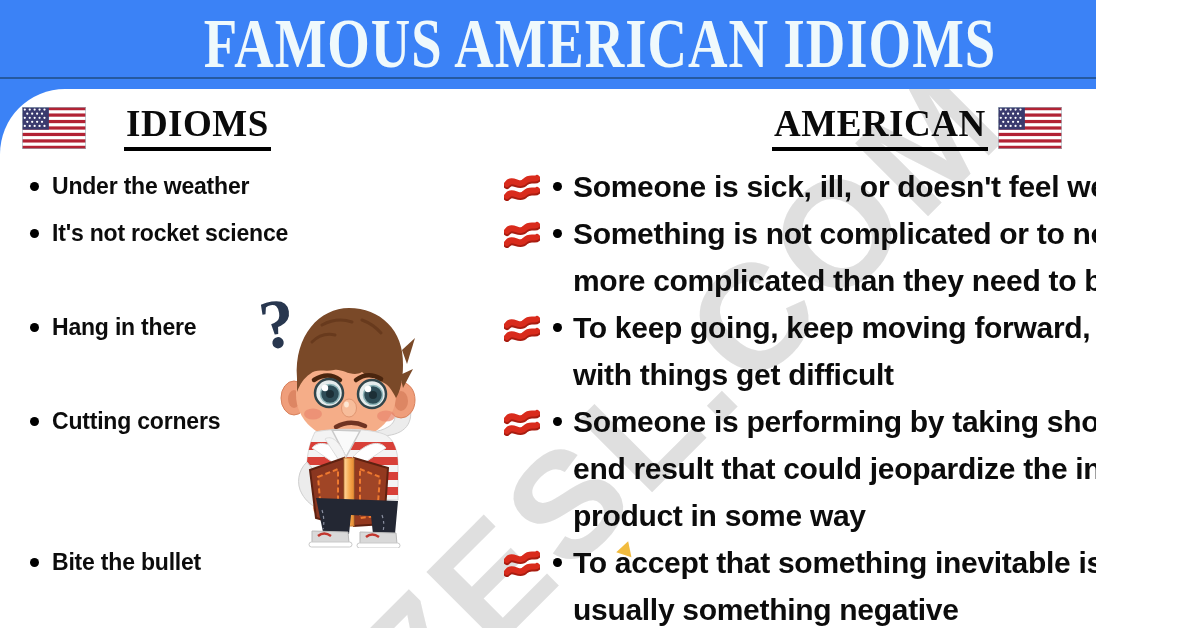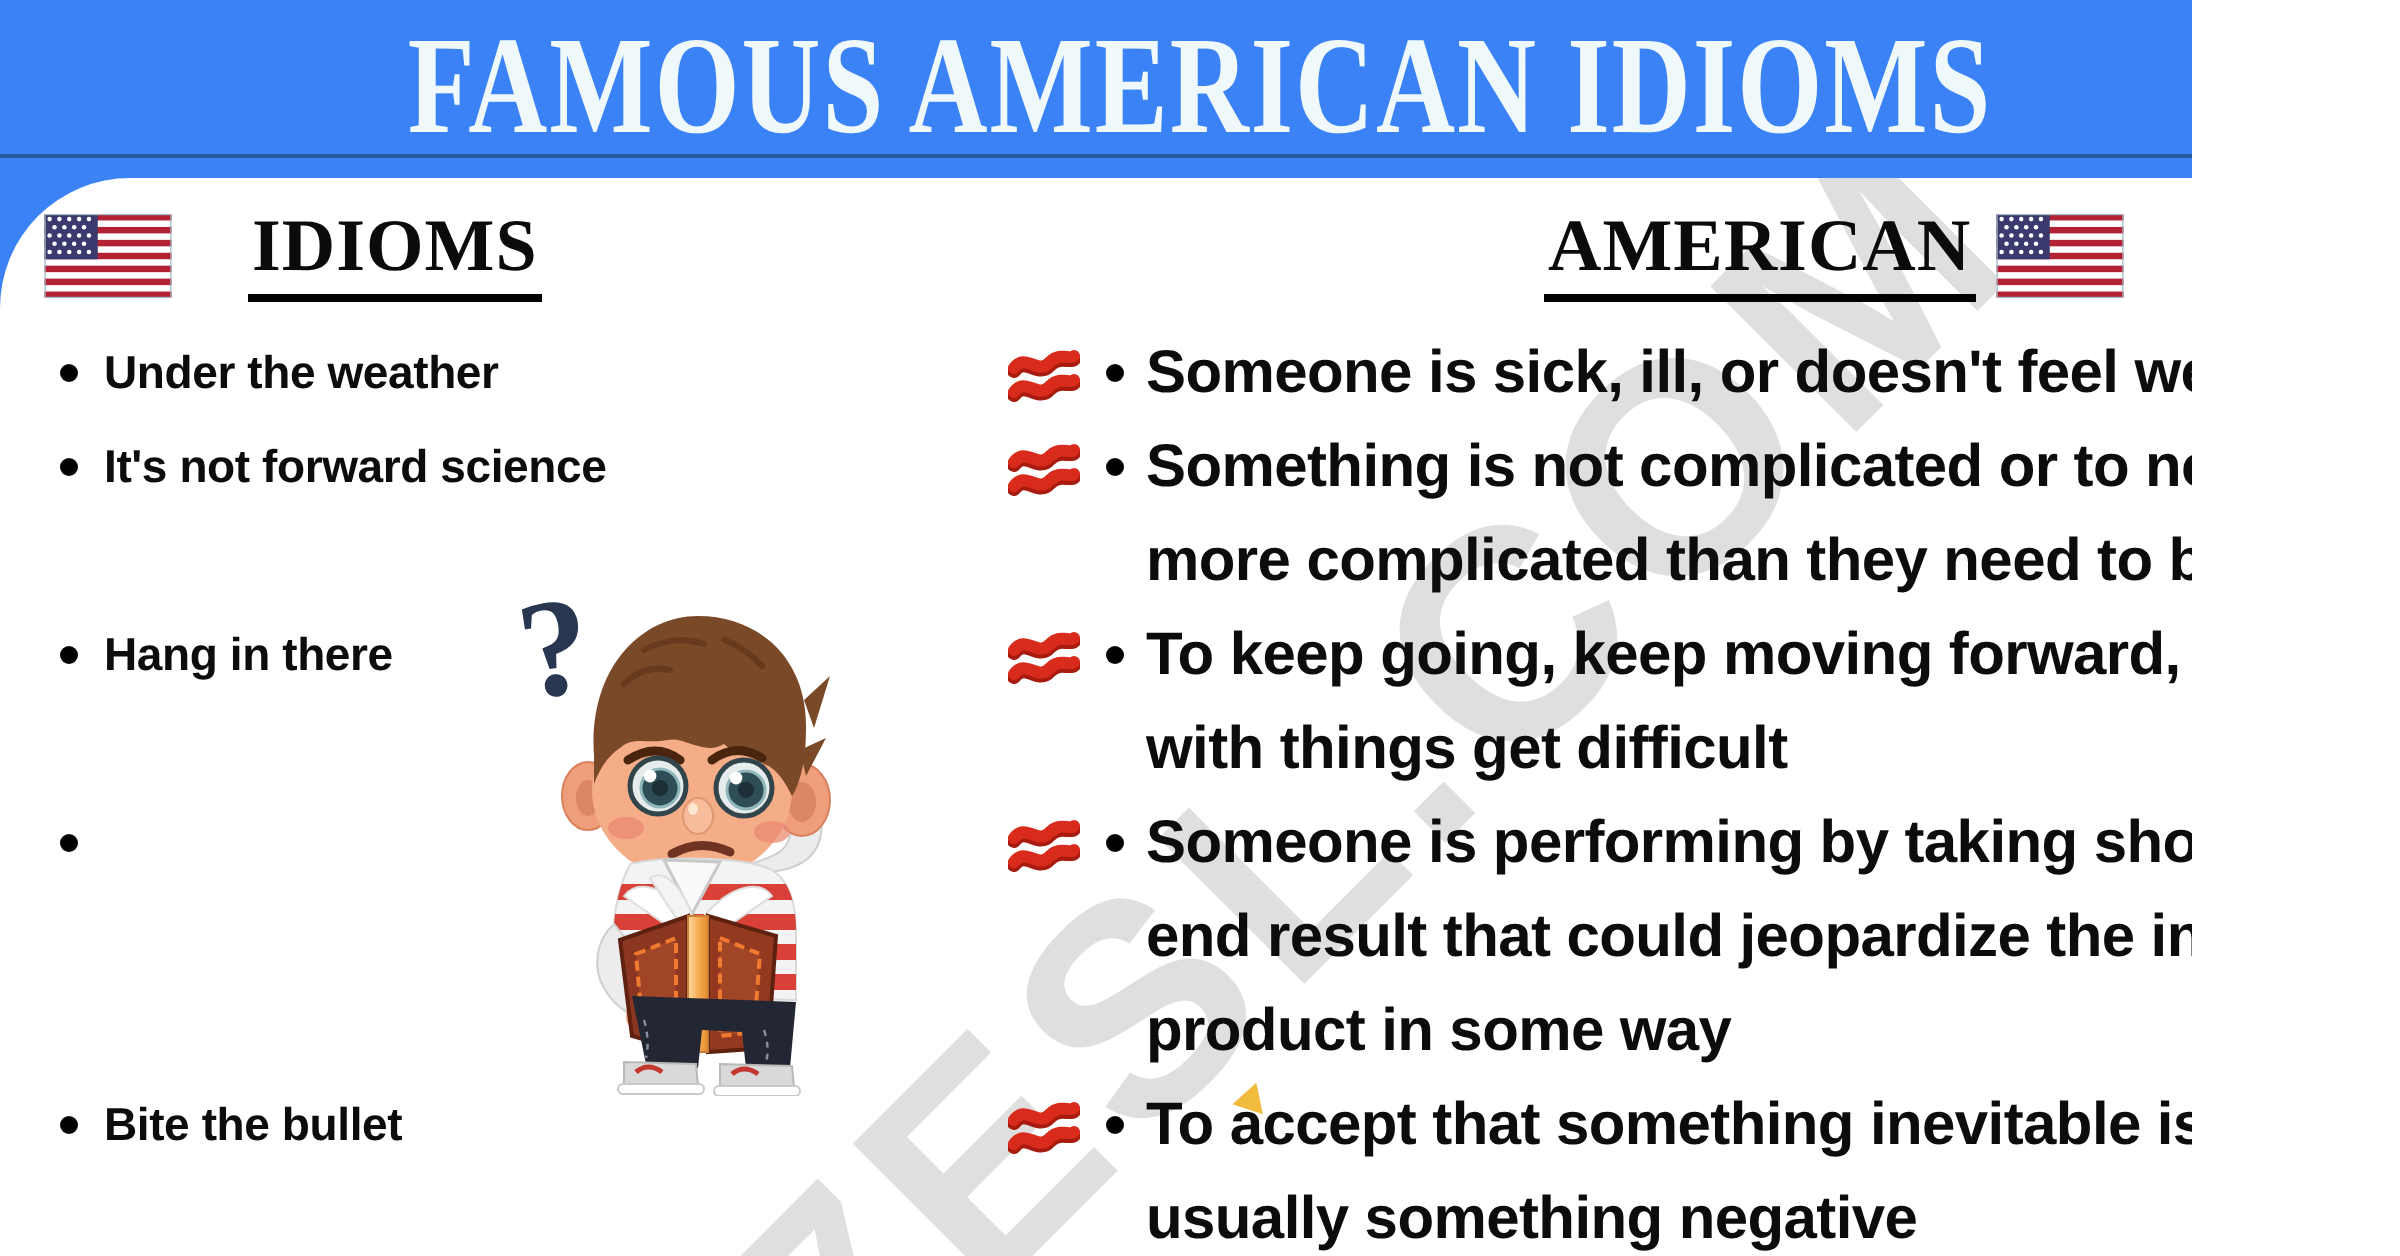--- a/index.html
+++ b/index.html
@@ -181,21 +181,21 @@
               <path d="M3,23 C9,15 15,27 21,20 C26,15 31,19 33,17" stroke="#D92B1C" stroke-width="6" fill="none" stroke-linecap="round"></path>
             </svg>
             <span class="dot"></span>
             <span class="meaning-text">Someone is sick, ill, or doesn't feel well for some reason</span>
           </div>
         </div>
 
         <div class="row">
           <div class="idiom-cell">
             <span class="dot"></span>
-            <span class="idiom-label">It's not forward science</span>
+            <span class="idiom-label">It's not rocket science</span>
           </div>
           <div class="meaning-cell">
             <svg class="wave" width="36" height="28" viewBox="0 0 36 28">
               <path d="M3,12.5 C9,4.5 15,16.5 21,9.5 C26,4.5 31,8.5 33,6.5" stroke="#A81C10" stroke-width="7" fill="none" stroke-linecap="round"></path>
               <path d="M3,11 C9,3 15,15 21,8 C26,3 31,7 33,5" stroke="#D92B1C" stroke-width="6" fill="none" stroke-linecap="round"></path>
               <path d="M3,24.5 C9,16.5 15,28.5 21,21.5 C26,16.5 31,20.5 33,18.5" stroke="#A81C10" stroke-width="7" fill="none" stroke-linecap="round"></path>
               <path d="M3,23 C9,15 15,27 21,20 C26,15 31,19 33,17" stroke="#D92B1C" stroke-width="6" fill="none" stroke-linecap="round"></path>
             </svg>
             <span class="dot"></span>
             <span class="meaning-text">Something is not complicated or to not make taking
@@ -217,20 +217,21 @@
             </svg>
             <span class="dot"></span>
             <span class="meaning-text">To keep going, keep moving forward, and to not give up
 with things get difficult</span>
           </div>
         </div>
 
         <div class="row">
           <div class="idiom-cell">
             <span class="dot"></span>
+            <span class="idiom-label">Cutting corners</span>
           </div>
           <div class="meaning-cell">
             <svg class="wave" width="36" height="28" viewBox="0 0 36 28">
               <path d="M3,12.5 C9,4.5 15,16.5 21,9.5 C26,4.5 31,8.5 33,6.5" stroke="#A81C10" stroke-width="7" fill="none" stroke-linecap="round"></path>
               <path d="M3,11 C9,3 15,15 21,8 C26,3 31,7 33,5" stroke="#D92B1C" stroke-width="6" fill="none" stroke-linecap="round"></path>
               <path d="M3,24.5 C9,16.5 15,28.5 21,21.5 C26,16.5 31,20.5 33,18.5" stroke="#A81C10" stroke-width="7" fill="none" stroke-linecap="round"></path>
               <path d="M3,23 C9,15 15,27 21,20 C26,15 31,19 33,17" stroke="#D92B1C" stroke-width="6" fill="none" stroke-linecap="round"></path>
             </svg>
             <span class="dot"></span>
             <span class="meaning-text">Someone is performing by taking shortcuts to get to the

